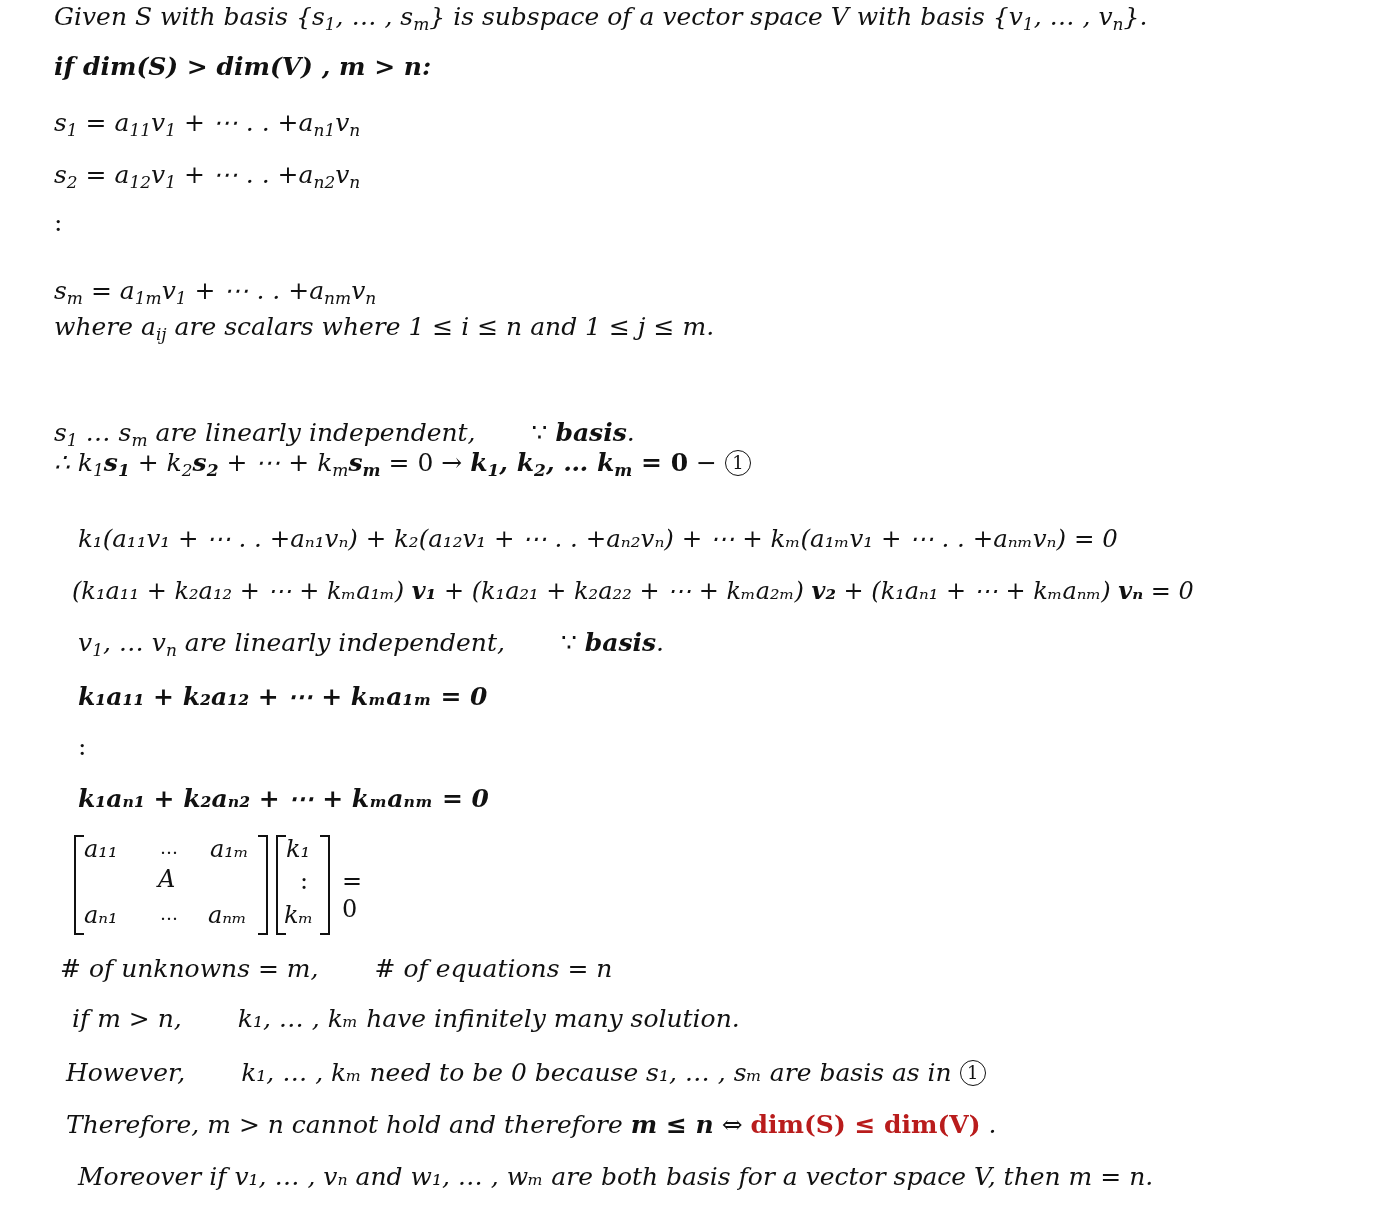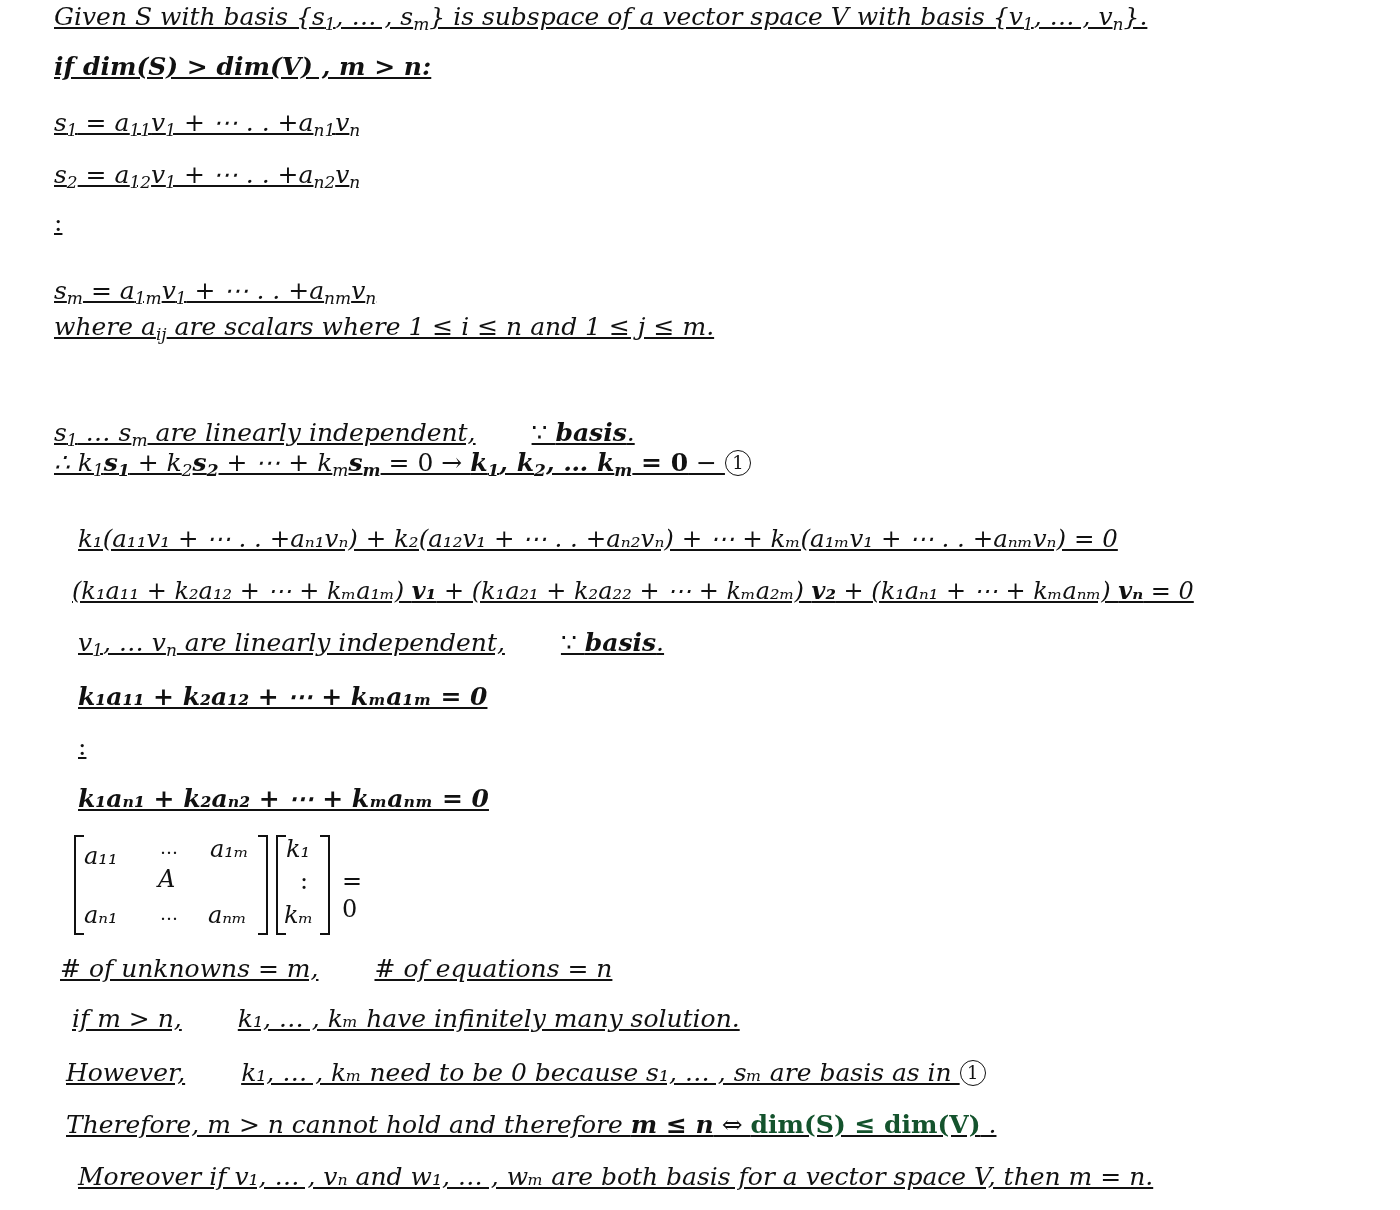--- a/index.html
+++ b/index.html
@@ -1,29 +1,29 @@
 <!DOCTYPE html>
 <html><head>
 <meta charset="utf-8">
 <style>
   html, body { margin: 0; padding: 0; background: #ffffff; }
   body { width: 1400px; height: 1210px; position: relative; overflow: hidden;
          font-family: "DejaVu Serif", serif; color: #111; }
-  .line { position: absolute; white-space: nowrap; font-size: 25px; font-style: italic; line-height: 30px; text-decoration: underline; }
+  .line { position: absolute; white-space: nowrap; font-size: 25px; font-style: italic; line-height: 30px; }
   .line sub { font-size: 0.68em; vertical-align: -0.3em; line-height: 0; }
   .b { font-weight: bold; }
   .up { font-style: normal; }
   .circ { display: inline-block; width: 24px; height: 24px; border: 1.5px solid #111; border-radius: 50%;
           text-align: center; line-height: 24px; font-size: 18px; font-style: normal; vertical-align: 2px; }
   .matrix { position: absolute; left: 72px; top: 835px; height: 100px; font-size: 24px; font-style: italic; }
   .bracket { position: absolute; top: 0; width: 8px; height: 96px; border: 2px solid #111; }
   .bl { border-right: none; }
   .br { border-left: none; }
   .cell { position: absolute; }
-  .navy { color: #14532d; }
+  .navy { color: #b91c1c; }
 </style>
 </head>
 <body>
 
 <div class="line" style="left:54px; top:2px;">
   <span>Given S with basis {s</span><sub>1</sub><span>, … , s</span><sub>m</sub><span>} is subspace of  a vector space V with basis {v</span><sub>1</sub><span>, … , v</span><sub>n</sub><span>}.</span>
 </div>
 
 <div class="line b" style="left:54px; top:52px;text-align:center;">if dim(S) &gt; dim(V) , m &gt; n:</div>
 
@@ -62,21 +62,21 @@
 <div class="line" style="left:78px; top:628px;">
   <span>v</span><sub>1</sub><span>, … v</span><sub>n</sub><span> are linearly independent,</span><span style="display:inline-block;width:56px"></span><span class="up">∵ </span><span class="b">basis</span><span>.</span>
 </div>
 
 <div class="line b" style="left:78px; top:682px;">k₁a₁₁ + k₂a₁₂ + ⋯ + kₘa₁ₘ = 0</div>
 <div class="line up" style="left:78px; top:732px;">:</div>
 <div class="line b" style="left:78px; top:784px;">k₁aₙ₁ + k₂aₙ₂ + ⋯ + kₘaₙₘ = 0</div>
 
 <div class="matrix">
   <div class="bracket bl" style="left:2px;"></div>
-  <span class="cell" style="left:12px; top:0px;margin-top:7px;">a₁₁</span>
+  <span class="cell" style="left:12px; top:0px;">a₁₁</span>
   <span class="cell up" style="left:88px; top:2px; font-size:18px;">…</span>
   <span class="cell" style="left:138px; top:0px;">a₁ₘ</span>
   <span class="cell" style="left:86px; top:30px;">A</span>
   <span class="cell" style="left:12px; top:66px;">aₙ₁</span>
   <span class="cell up" style="left:88px; top:68px; font-size:18px;">…</span>
   <span class="cell" style="left:136px; top:66px;">aₙₘ</span>
   <div class="bracket br" style="left:186px;"></div>
 
   <div class="bracket bl" style="left:204px;"></div>
   <span class="cell" style="left:214px; top:0px;">k₁</span>

